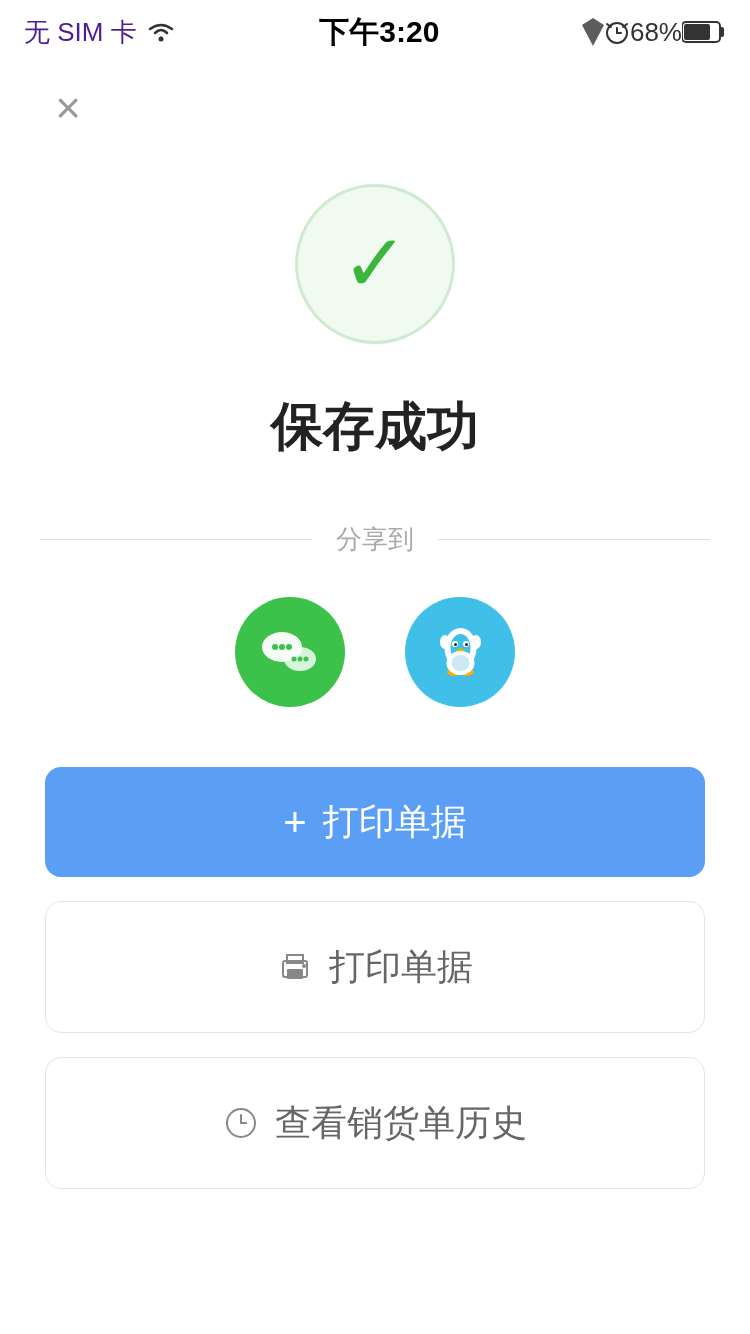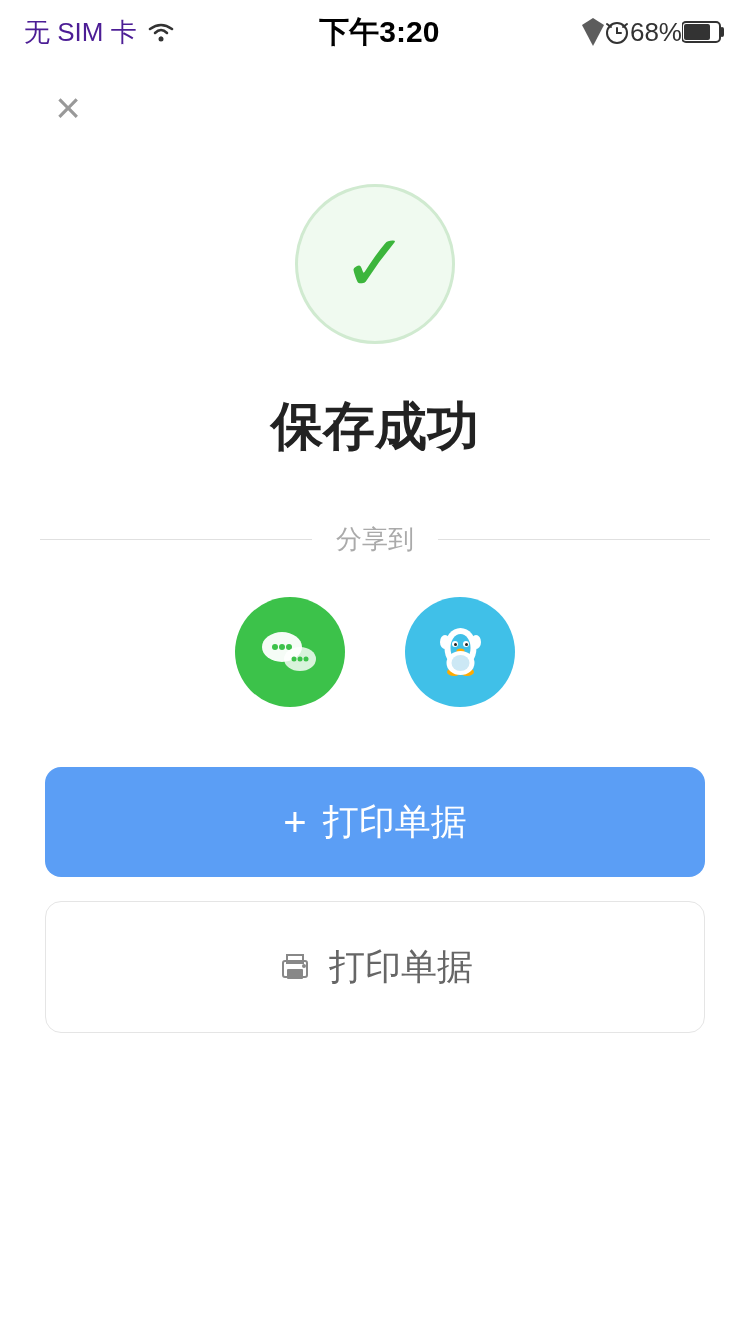--- a/index.html
+++ b/index.html
@@ -306,15 +306,22 @@
     <button class="btn-secondary">
       <svg width="36" height="36" viewBox="0 0 36 36" fill="none">
         <rect x="6" y="12" width="24" height="16" rx="2" stroke="#888" stroke-width="2"></rect>
         <rect x="10" y="20" width="16" height="10" rx="1" fill="#888"></rect>
         <rect x="10" y="6" width="16" height="8" stroke="#888" stroke-width="2" fill="none"></rect>
         <circle cx="27" cy="17" r="2" fill="#888"></circle>
       </svg>
       <span class="btn-secondary-text">打印单据</span>
     </button>
 
+    <button class="btn-secondary">
+      <svg width="36" height="36" viewBox="0 0 36 36" fill="none">
+        <circle cx="18" cy="18" r="14" stroke="#888" stroke-width="2"></circle>
+        <path d="M18 10 L18 18 L23 18" stroke="#888" stroke-width="2" stroke-linecap="round"></path>
+      </svg>
+      <span class="btn-secondary-text">查看销货单历史</span>
+    </button>
   </div>
 
 </div>
 
 </body></html>

